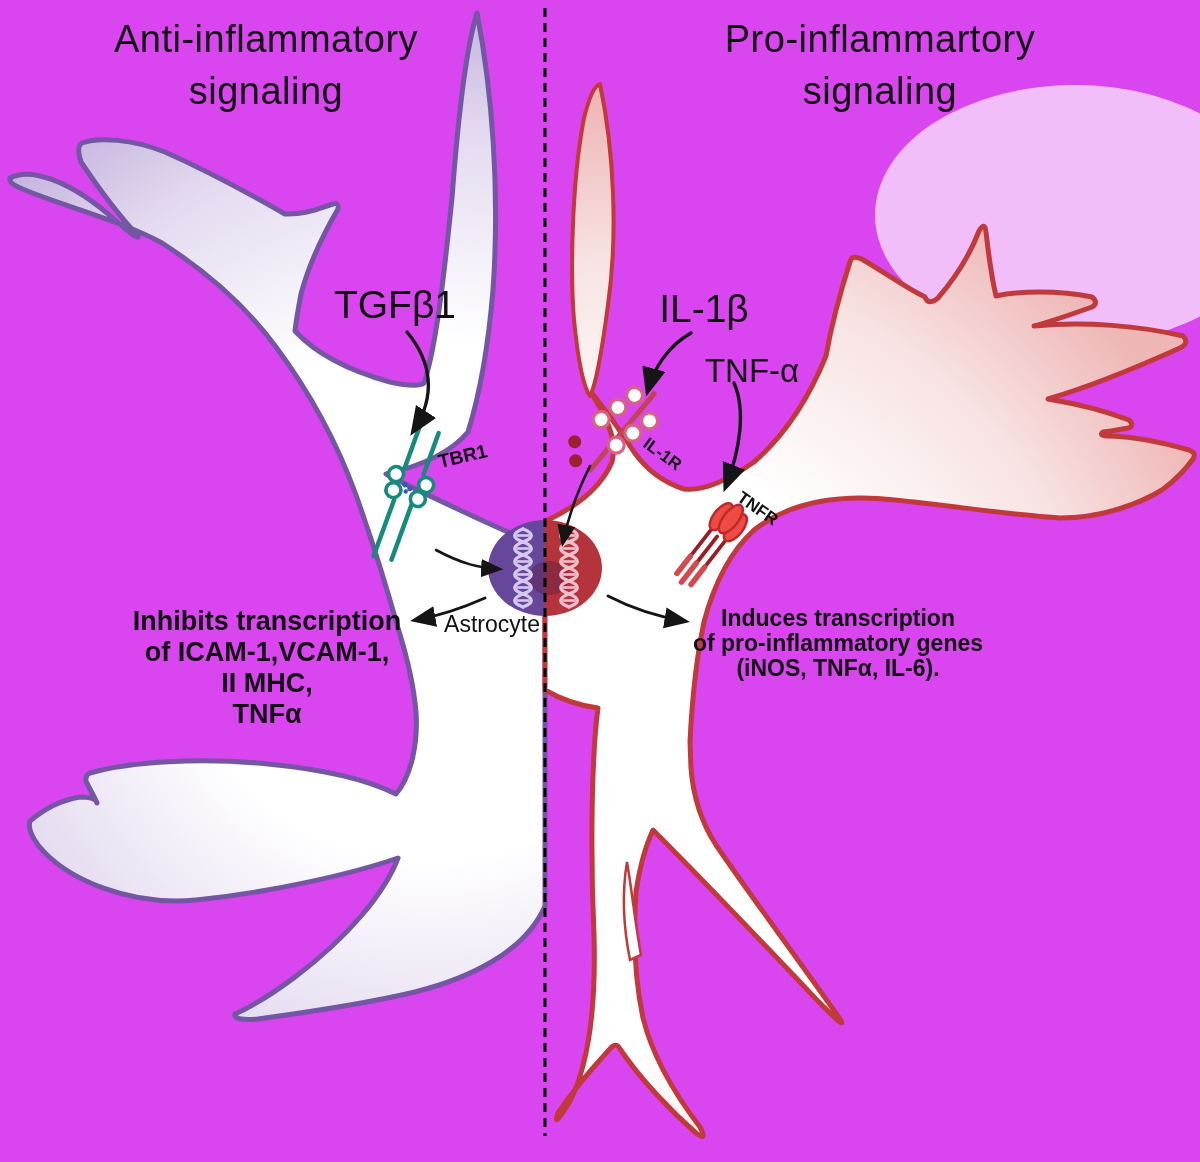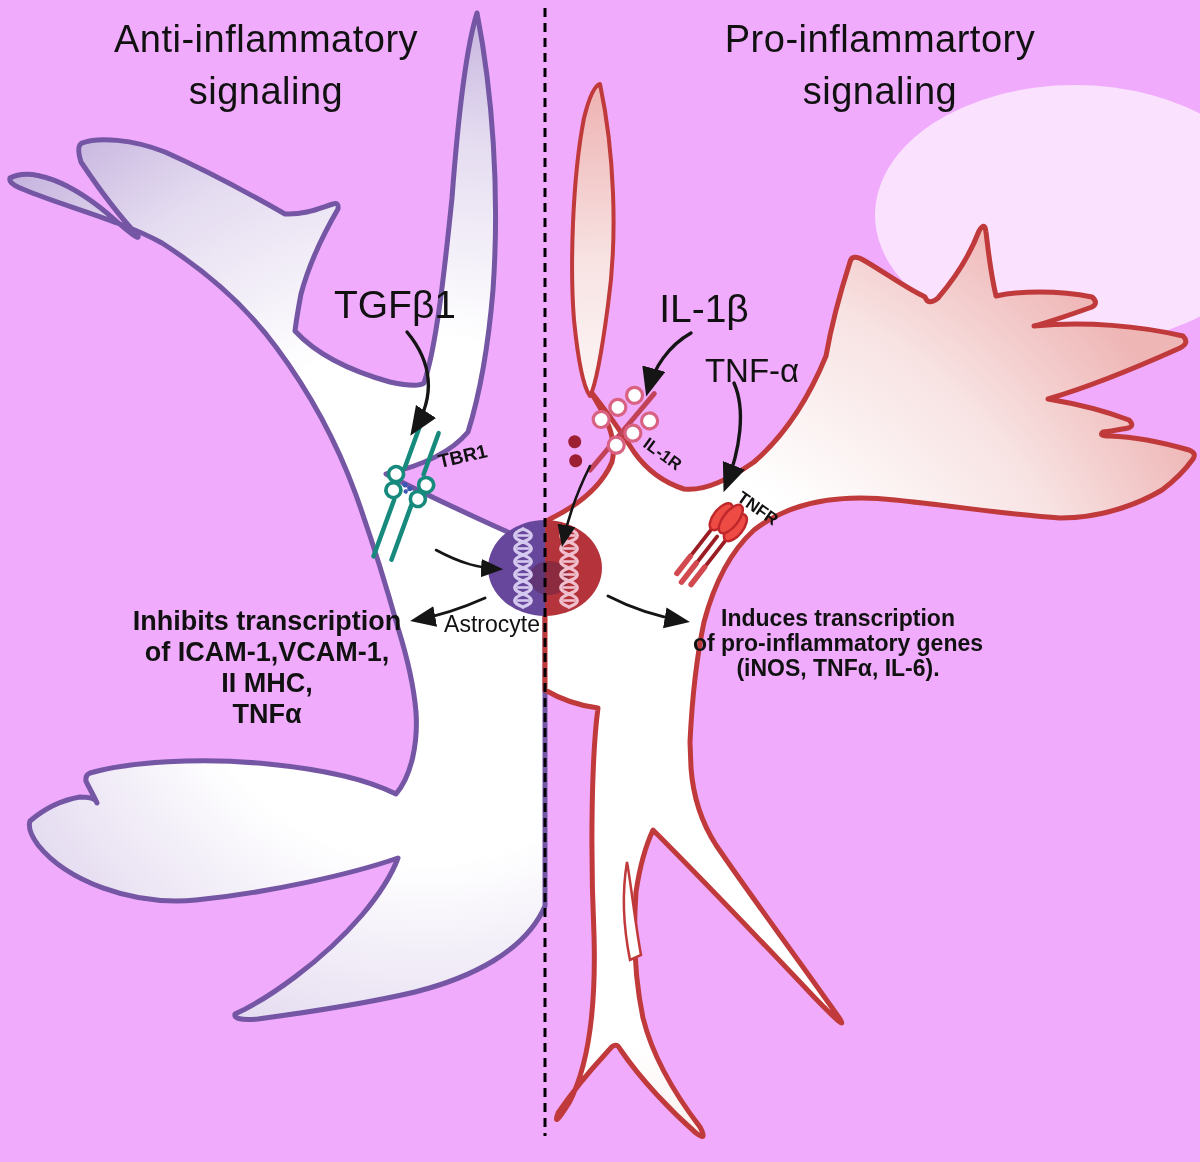--- a/index.html
+++ b/index.html
@@ -1,17 +1,17 @@
 <!DOCTYPE html>
 <html><head>
 <meta charset="utf-8">
 <style>
   html,body{margin:0;padding:0;}
   body{font-family:"Liberation Sans","DejaVu Sans",sans-serif;background:#e8e8e8;}
-  #stage{position:relative;width:1200px;height:1162px;background:#f0abfc;overflow:hidden;}
+  #stage{position:relative;width:1200px;height:1162px;background:#d946ef;overflow:hidden;}
   svg{display:block;}
   text{font-family:"Liberation Sans","DejaVu Sans",sans-serif;fill:#111;}
   .title{font-size:38px;font-weight:400;letter-spacing:.5px;}
   .ligand-big{font-size:39px;font-weight:400;}
   .ligand-mid{font-size:33px;font-weight:400;}
   .receptor-label{font-size:19px;font-weight:600;}
   .receptor-label-sm{font-size:17px;font-weight:600;}
   .cell-label{font-size:23px;font-weight:400;}
   .block-left{font-size:27px;font-weight:700;}
   .block-right{font-size:23px;font-weight:700;}

